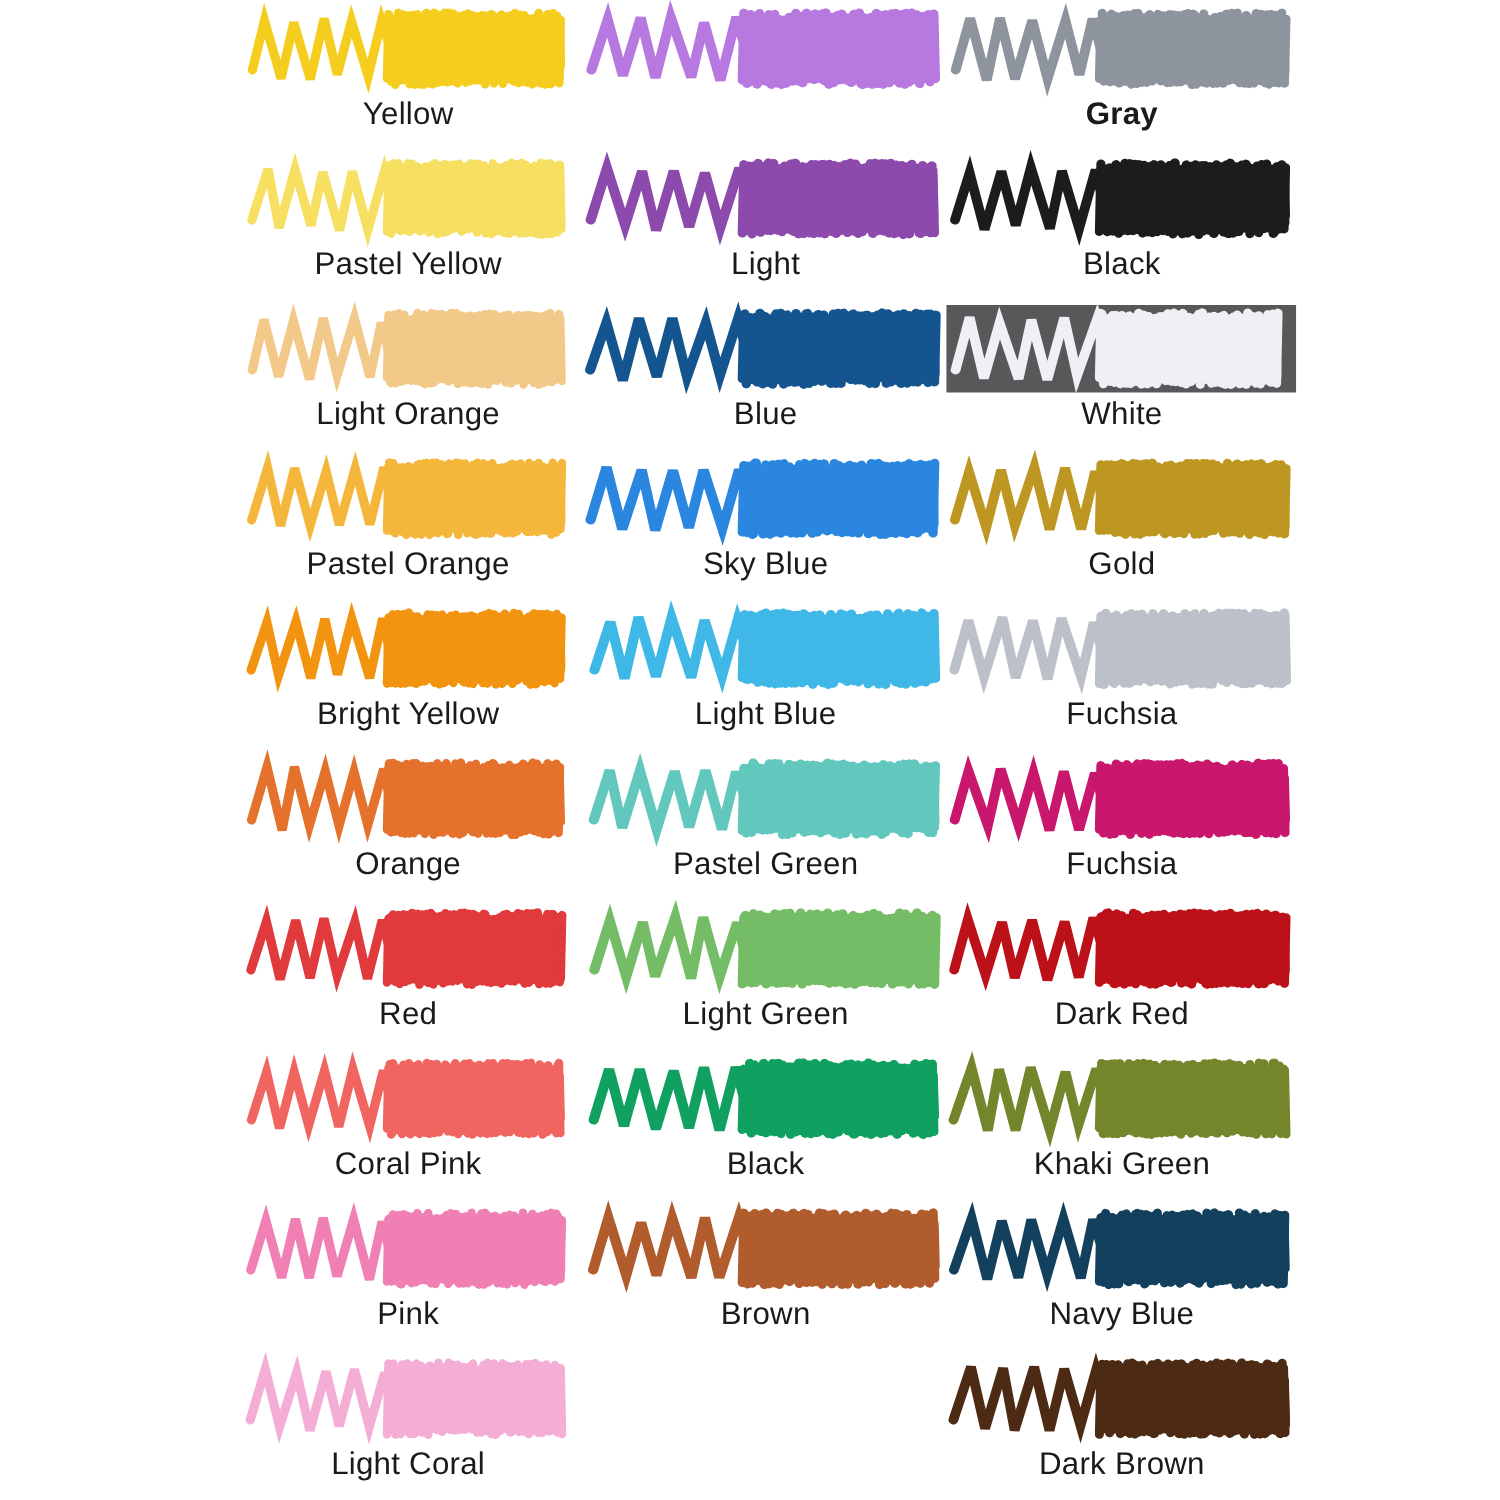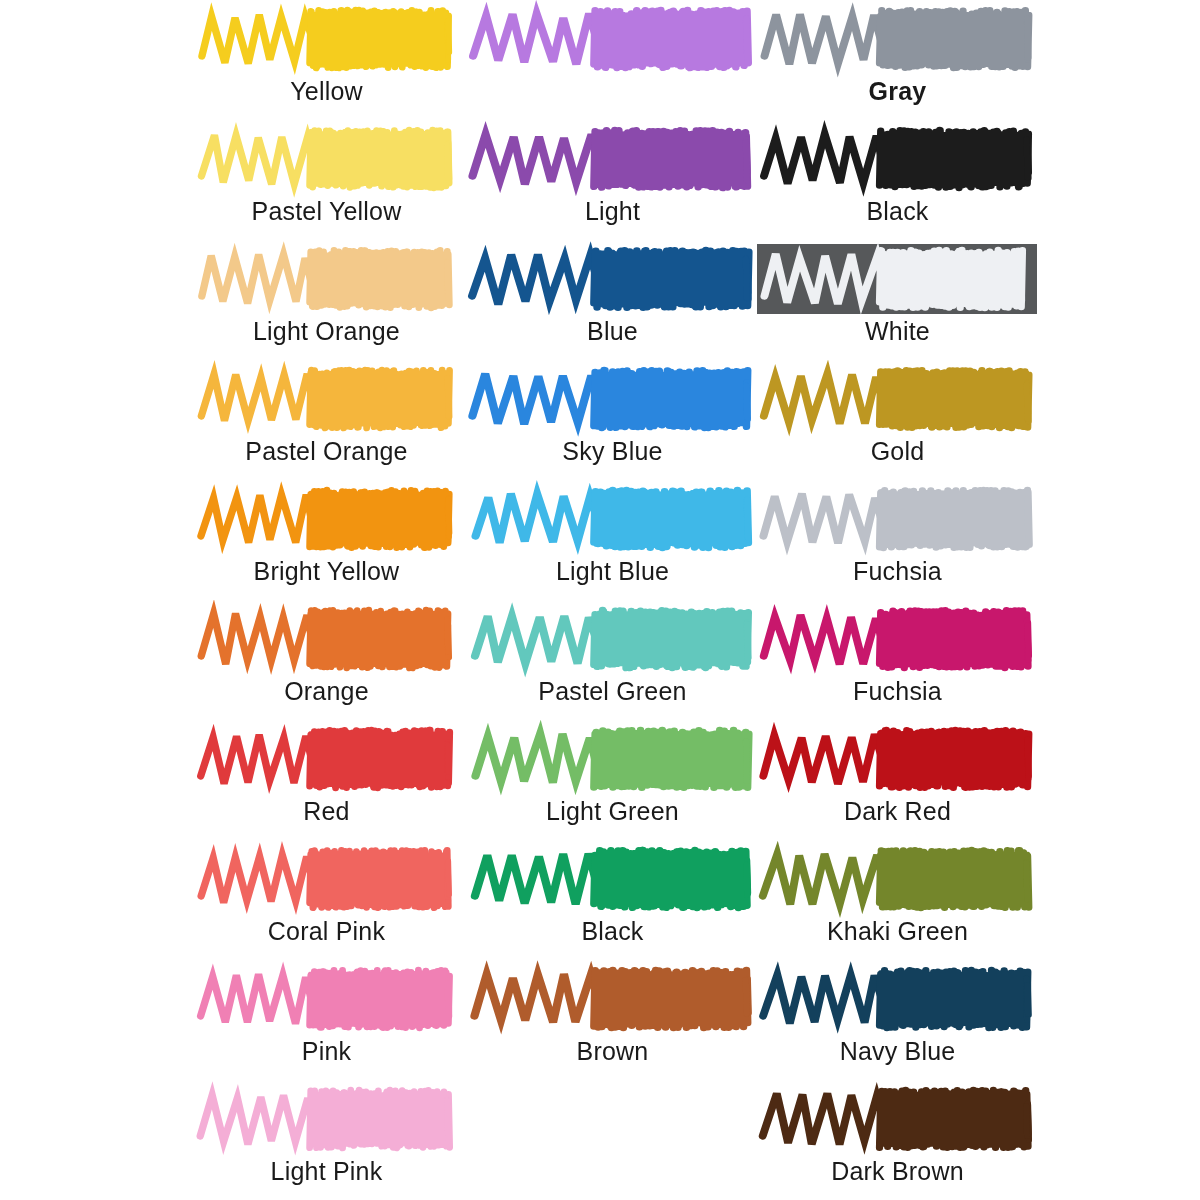--- a/index.html
+++ b/index.html
@@ -204,21 +204,21 @@
           <svg viewBox="0 0 256 78" preserveAspectRatio="none">
             <path d="M5.1 56.0 L16.8 15.3 L28.0 61.5 L41.4 18.0 L51.7 64.4 L64.3 17.2 L74.6 60.9 L86.5 15.5 L98.1 61.5 L110.2 18.2 L119.7 60.9" fill="none" stroke="#f4aed6" stroke-width="7.2" stroke-linecap="round" stroke-linejoin="miter"></path>
             <g>
               <path d="M112.0 67.7 L113.1 10.7 M113.7 12.5 L114.8 62.1 M115.2 63.6 L116.3 12.4 M116.9 10.8 L118.0 64.4 M118.7 67.8 L119.8 15.1 M120.6 15.7 L121.7 63.6 M122.6 67.4 L123.7 11.5 M124.2 14.3 L125.3 64.9 M126.3 63.2 L127.4 11.2 M127.8 10.7 L128.9 62.3 M130.0 67.4 L131.1 12.5 M131.5 12.7 L132.6 65.7 M133.3 67.3 L134.4 11.8 M134.9 10.8 L136.0 65.3 M136.6 62.0 L137.7 15.8 M138.4 12.5 L139.5 66.2 M140.5 65.0 L141.6 15.4 M142.2 14.3 L143.3 66.3 M144.2 68.0 L145.3 12.6 M146.0 12.6 L147.1 63.4 M147.5 62.1 L148.6 14.9 M149.3 14.5 L150.4 62.1 M151.1 64.1 L152.2 10.1 M153.2 14.6 L154.3 64.3 M155.2 65.5 L156.3 13.7 M156.9 15.1 L158.0 63.2 M158.5 63.1 L159.6 12.3 M160.3 10.1 L161.4 62.4 M161.9 64.1 L163.0 11.7 M164.0 14.9 L165.1 64.5 M166.0 64.3 L167.1 11.7 M167.9 14.0 L169.0 63.9 M169.9 63.6 L171.0 15.2 M171.8 13.5 L172.9 63.9 M173.9 62.4 L175.0 13.9 M176.1 13.2 L177.2 62.1 M178.1 63.5 L179.2 10.7 M180.3 15.8 L181.4 63.1 M182.4 66.2 L183.5 15.9 M184.3 15.4 L185.4 66.1 M185.8 63.8 L186.9 13.4 M187.4 11.9 L188.5 63.0 M189.4 64.9 L190.5 10.1 M191.6 13.2 L192.7 62.2 M193.6 67.4 L194.7 15.1 M195.8 10.7 L196.9 68.0 M197.8 67.0 L198.9 15.1 M199.4 13.1 L200.5 64.9 M201.4 63.0 L202.5 10.6 M203.5 14.9 L204.6 62.1 M205.1 63.0 L206.2 12.6 M206.8 13.1 L207.9 65.8 M209.0 66.1 L210.1 13.0 M210.8 13.4 L211.9 63.9 M212.5 63.2 L213.6 14.6 M214.0 11.6 L215.1 65.7 M215.8 65.4 L216.9 14.0 M217.8 14.5 L218.9 62.8 M219.6 65.5 L220.7 11.3 M221.7 11.6 L222.8 67.4 M223.7 64.9 L224.8 11.1 M225.3 11.9 L226.4 62.6 M227.0 64.6 L228.1 10.4 M228.6 14.0 L229.7 65.1 M230.3 66.5 L231.4 13.5 M232.4 12.4 L233.5 66.4 M234.5 63.4 L235.6 15.0 M236.6 11.5 L237.7 63.5 M238.3 65.2 L239.4 14.1 M240.1 14.3 L241.2 64.6 M242.2 62.4 L243.3 11.9 M243.9 15.3 L245.0 63.1 M245.7 66.3 L246.8 14.5 M247.7 14.4 L248.8 67.4" fill="none" stroke="#f4aed6" stroke-width="6.6" stroke-linecap="round"></path>
               <path d="M246.4 19.5 L247.2 61.1" stroke="#f4aed6" stroke-width="5.5" stroke-linecap="round" fill="none"></path>
               <path d="M247.3 21.6 L248.1 57.3" stroke="#f4aed6" stroke-width="5.5" stroke-linecap="round" fill="none"></path>
               <path d="M246.4 20.5 L247.2 61.6" stroke="#f4aed6" stroke-width="5.5" stroke-linecap="round" fill="none"></path>
             </g>
           </svg>
         </div>
-        <div class="swatch-label">Light Pink</div>
+        <div class="swatch-label">Light Coral</div>
       </div>
       <div class="cell" style="grid-area: 1 / 4;">
         <div class="swatch-art">
           <svg viewBox="0 0 256 78" preserveAspectRatio="none">
             <path d="M5.4 56.0 L16.9 15.8 L27.6 60.5 L40.2 14.2 L50.6 62.3 L61.5 14.0 L75.9 61.8 L85.0 18.1 L96.5 64.3 L107.8 13.6 L120.6 63.1" fill="none" stroke="#b779e0" stroke-width="7.2" stroke-linecap="round" stroke-linejoin="miter"></path>
             <g>
               <path d="M112.0 64.4 L113.1 10.2 M114.1 15.5 L115.2 67.1 M116.2 66.4 L117.3 11.5 M117.8 11.4 L118.9 63.1 M119.5 64.9 L120.6 15.7 M121.2 12.4 L122.3 67.7 M123.0 62.4 L124.1 10.5 M124.5 11.8 L125.6 64.9 M126.1 63.6 L127.2 16.0 M127.9 15.5 L129.0 65.5 M129.8 63.8 L130.9 11.4 M131.3 15.3 L132.4 67.9 M133.0 62.3 L134.1 15.1 M134.8 11.2 L135.9 66.0 M136.6 66.8 L137.7 15.0 M138.1 15.6 L139.2 63.9 M139.8 67.9 L140.9 15.9 M141.9 15.9 L143.0 67.0 M144.0 62.6 L145.1 13.6 M146.1 13.7 L147.2 65.3 M148.0 64.7 L149.1 15.8 M149.8 10.3 L150.9 63.0 M151.7 65.3 L152.8 13.1 M153.6 12.8 L154.7 66.6 M155.2 62.6 L156.3 14.8 M157.2 10.2 L158.3 63.1 M158.7 63.3 L159.8 15.5 M160.5 11.8 L161.6 63.0 M162.5 64.0 L163.6 10.8 M164.1 12.1 L165.2 63.2 M166.1 62.5 L167.2 13.2 M168.2 10.8 L169.3 64.4 M170.0 64.9 L171.1 10.0 M171.6 13.4 L172.7 66.6 M173.1 67.8 L174.2 13.5 M175.3 15.0 L176.4 66.6 M177.4 63.1 L178.5 12.5 M179.2 12.0 L180.3 62.9 M181.1 64.3 L182.2 10.9 M183.1 12.6 L184.2 63.3 M185.3 64.4 L186.4 15.4 M187.5 13.9 L188.6 66.3 M189.2 66.3 L190.3 11.8 M190.8 11.0 L191.9 64.1 M192.9 63.7 L194.0 15.8 M194.7 10.1 L195.8 67.3 M196.9 68.0 L198.0 13.8 M198.8 15.0 L199.9 62.9 M200.6 67.0 L201.7 15.2 M202.7 13.7 L203.8 67.8 M204.8 64.3 L205.9 12.4 M206.5 10.4 L207.6 67.2 M208.5 66.9 L209.6 11.9 M210.4 15.5 L211.5 67.8 M212.2 62.6 L213.3 11.4 M214.1 12.4 L215.2 63.5 M215.7 66.6 L216.8 15.9 M217.5 10.7 L218.6 64.1 M219.4 64.5 L220.5 10.4 M221.1 11.6 L222.2 63.4 M223.1 66.9 L224.2 15.3 M225.0 11.2 L226.1 62.8 M226.7 67.8 L227.8 10.3 M228.4 13.7 L229.5 66.1 M230.5 65.3 L231.6 10.1 M232.4 15.4 L233.5 62.1 M234.0 64.2 L235.1 11.5 M236.2 12.3 L237.3 67.3 M238.2 64.5 L239.3 15.2 M239.8 12.8 L240.9 63.0 M241.9 62.7 L243.0 13.7 M243.5 11.3 L244.6 65.8 M245.2 63.8 L246.3 13.9 M247.2 10.9 L248.3 63.1" fill="none" stroke="#b779e0" stroke-width="6.6" stroke-linecap="round"></path>
               <path d="M246.9 18.3 L247.7 55.2" stroke="#b779e0" stroke-width="5.5" stroke-linecap="round" fill="none"></path>
               <path d="M246.3 21.2 L247.1 52.5" stroke="#b779e0" stroke-width="5.5" stroke-linecap="round" fill="none"></path>
               <path d="M246.7 18.3 L247.5 62.0" stroke="#b779e0" stroke-width="5.5" stroke-linecap="round" fill="none"></path>

